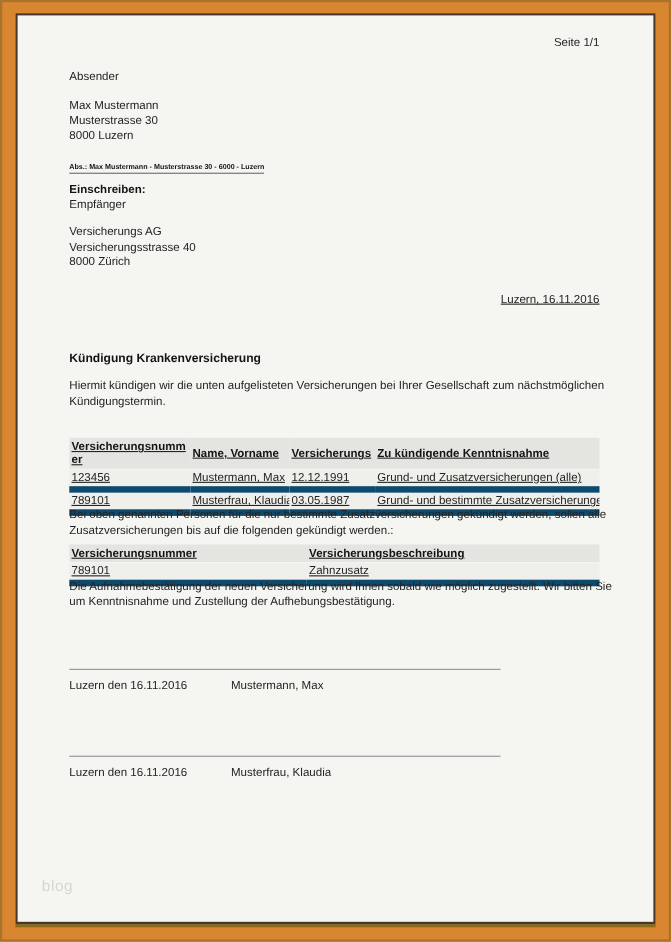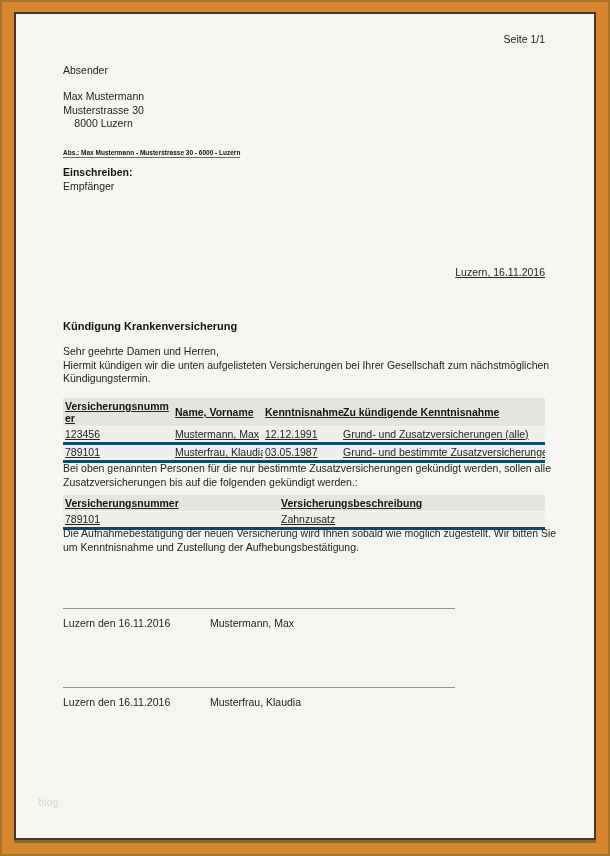--- a/index.html
+++ b/index.html
@@ -20,21 +20,21 @@
     border:2px solid #46362b;
     box-shadow:0 3px 0 #8a6a1e;
     overflow:hidden;
   }
   .abs { position:absolute; }
   .bold { font-weight:bold; color:#141414; }
   .txt { font-size:10.5px; line-height:13.5px; }
 
   .seite      { top:19px;  right:49px; text-align:right; }
   .sender-h   { top:50px;  left:47px; }
-  .sender-b   { top:76px;  left:47px;text-align:center; }
+  .sender-b   { top:76px;  left:47px; }
   .return-l   { top:134px; left:47px; font-size:6.5px; line-height:9px; color:#333; }
   .return-l span { border-bottom:1px solid #6b6b6b; padding-bottom:1px; }
   .delivery   { top:152px; left:47px; }
   .recipient  { top:191px; left:47px; }
   .date       { top:252px; right:49px; text-align:right;text-decoration:underline; }
   .subject    { top:306px; left:47px; font-size:11px; }
   .body1      { top:331px; left:47px; width:498px; }
   .para       { left:47px; width:498px; }
   .mid-para   { top:448px; }
   .close-para { top:513px; }
@@ -44,34 +44,34 @@
   .t2 { top:481px; left:47px; width:482px; }
   th  {
     background:#e4e4e1; color:#141414; font-weight:bold; text-align:left;
     vertical-align:middle; padding:2px 4px 2px 2px; line-height:12px;
     border-bottom:1px solid #f5f5f2;
   }
   .t1 th { height:26px; }
   .t2 th { height:15px; }
   td  {
     background:#efefec; vertical-align:middle; padding:1px 4px 1px 2px;
-    height:15px; line-height:13px; border-bottom:3px solid #0c4a6e;
+    height:15px; line-height:13px; border-bottom:6px solid #0c4a6e;
     white-space:nowrap; overflow:hidden;
   }
   .break { word-break:break-all; }
 
   .sig { left:47px; width:392px; }
   .sig1 { top:594px; }
   .sig2 { top:673px; }
   .sig-line { border-top:1px solid #8f8f8f; height:1px; width:392px; }
   .sig-row { margin-top:8px; font-size:10.5px; line-height:13px; position:relative; }
   .sig-name { position:absolute; left:147px; top:0; }
 
   .watermark {
-    top:783px; left:22px; font-size:10px; color:#d6d6d3;
+    top:783px; left:22px; font-size:14px; color:#d6d6d3;
     letter-spacing:0.5px;
   }
 </style>
 </head>
 <body>
 
 <div class="frame">
   <div class="page">
 
     <div class="abs txt seite">Seite 1/1</div>
@@ -86,42 +86,46 @@
 
     <div class="abs return-l">
       <span class="bold">Abs.: Max Mustermann - Musterstrasse 30 - 6000 - Luzern</span>
     </div>
 
     <div class="abs txt delivery">
       <div class="bold">Einschreiben:</div>
       <div>Empfänger</div>
     </div>
 
+    <div class="abs txt recipient">
+      <div>Versicherungs AG</div>
+      <div>Versicherungsstrasse 40</div>
+      <div>8000 Zürich</div>
+    </div>
 
     <div class="abs txt date">Luzern, 16.11.2016</div>
 
     <div class="abs subject bold">Kündigung Krankenversicherung</div>
 
     <div class="abs txt body1">
-      <div>Sehr geehrte Damen und Herren,</div>
       <div>Hiermit kündigen wir die unten aufgelisteten Versicherungen bei Ihrer Gesellschaft zum nächstmöglichen Kündigungstermin.</div>
     </div>
 
     <table class="abs t1">
       <colgroup>
           <col style="width:110px">
           <col style="width:90px">
           <col style="width:78px">
           <col style="width:204px">
         </colgroup>
       <thead>
         <tr>
           <th class="break">Versicherungsnummer</th>
           <th>Name, Vorname</th>
-          <th>Kenntnisnahme</th>
+          <th>Versicherungs</th>
           <th>Zu kündigende Kenntnisnahme</th>
         </tr>
       </thead>
       <tbody>
         <tr>
           <td>123456</td>
           <td>Mustermann, Max</td>
           <td>12.12.1991</td>
           <td>Grund- und Zusatzversicherungen (alle)</td>
         </tr>

